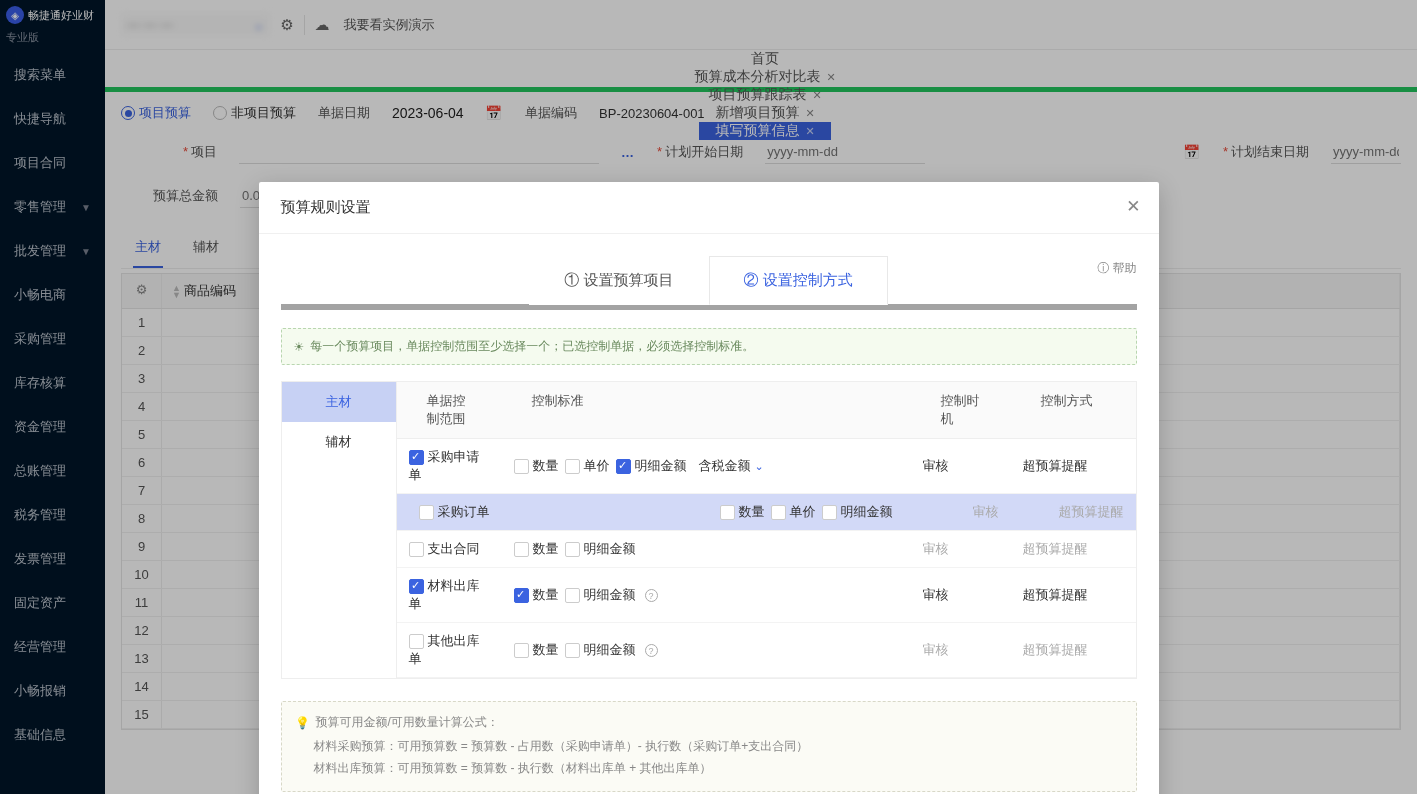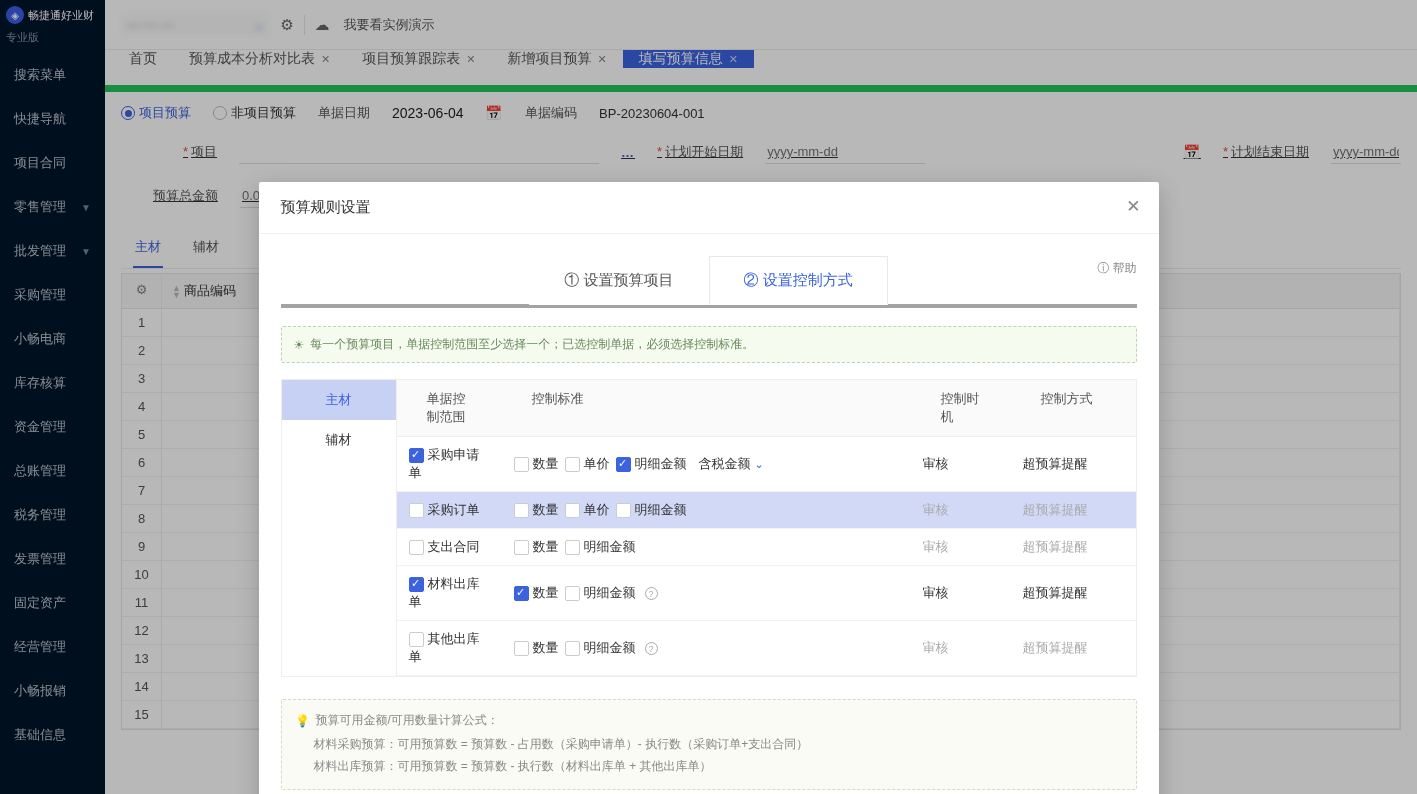--- a/index.html
+++ b/index.html
@@ -10,36 +10,36 @@
 .sidebar-logo { width: 18px; height: 18px; border-radius: 50%; background: #3b5ee8; display: flex; align-items: center; justify-content: center; color: #fff; font-size: 10px; }
 .sidebar-brand { font-size: 11px; color: #fff; }
 .sidebar-edition { font-size: 11px; color: #8892a0; padding: 0 6px 8px 6px; }
 .sidebar-item { padding: 13px 14px; font-size: 13px; cursor: pointer; display: flex; align-items: center; justify-content: space-between; }
 .chev-down { font-size: 10px; color: #7a8290; }
 .main { flex: 1; display: flex; flex-direction: column; background: #fff; overflow: hidden; }
 .topbar { height: 50px; display: flex; align-items: center; padding: 0 16px; gap: 10px; border-bottom: 1px solid #eee; }
 .company-sel { color: #888; font-size: 13px; display: flex; align-items: center; gap: 80px; padding: 4px 6px; background: #fafafa; border-radius: 3px; filter: blur(3px); }
 .gear-icon, .demo-icon { color: #666; font-size: 15px; }
 .demo-link { color: #555; font-size: 13px; margin-left: 4px; }
-.tabs { height: 42px; display: flex; align-items: flex-start; border-bottom: 7px solid #22c55e; padding-left: 8px; }
+.tabs { height: 42px; display: flex; align-items: center; border-bottom: 5px solid #22c55e; padding-left: 8px; flex-direction: column; }
 .tab { padding: 0 16px; display: flex; align-items: center; gap: 6px; cursor: pointer; font-size: 14px; color: #555; }
 .tab.active { background: #3b63e0; color: #fff; }
 .tab-close { font-size: 11px; color: inherit; opacity: 0.7; }
 .content { flex: 1; padding: 12px 16px; overflow: auto; position: relative; }
 .form-row1 { display: flex; align-items: center; gap: 22px; margin-bottom: 18px; }
 .radio { display: inline-flex; align-items: center; gap: 4px; cursor: pointer; }
 .radio-dot { width: 14px; height: 14px; border: 1px solid #bbb; border-radius: 50%; display: inline-block; position: relative; }
 .radio.checked .radio-dot { border-color: #3b63e0; }
 .radio.checked .radio-dot::after { content: ""; width: 7px; height: 7px; background: #3b63e0; border-radius: 50%; position: absolute; left: 3px; top: 3px; }
 .radio.checked { color: #3b63e0; }
 .field-label { color: #555; font-size: 13px; text-align: center; }
 .req { color: #e74c3c; margin-right: 3px; }
 .date-val { color: #222; font-size: 14px; }
 .cal-icon { color: #3b63e0; font-size: 14px; }
-.form-row2 { display: flex; align-items: center; gap: 22px; margin-bottom: 20px; text-decoration: underline; }
+.form-row2 { display: flex; align-items: center; gap: 22px; margin-bottom: 20px; }
 .text-input { border: none; border-bottom: 1px solid #ddd; padding: 4px 2px; outline: none; font-size: 13px; color: #333; background: transparent; }
 .text-input.wide { width: 360px; }
 .text-input.med { width: 160px; }
 .dots-icon { color: #3b63e0; font-weight: bold; letter-spacing: 1px; }
 .subtabs { display: flex; gap: 28px; border-bottom: 1px solid #eee; padding-left: 12px; margin-bottom: 4px; }
 .subtab { padding: 10px 2px; cursor: pointer; color: #555; }
 .subtab.active { color: #3b63e0; border-bottom: 2px solid #3b63e0; }
 .grid { border: 1px solid #e5e5e5; }
 .grid-head { display: flex; background: #f7f7f7; border-bottom: 1px solid #e5e5e5; }
 .grid-cell { border-right: 1px solid #eee; padding: 8px 10px; font-size: 13px; }
@@ -48,39 +48,39 @@
 .grid-cell.col1 { width: 170px; }
 .grid-cell.col2 { flex: 1; }
 .sort-icons { font-size: 9px; color: #bbb; display: inline-block; line-height: 7px; vertical-align: middle; margin-right: 3px; }
 .grid-row { display: flex; border-bottom: 1px solid #f0f0f0; }
 .grid-row .grid-cell { padding: 6px 10px; }
 .overlay { position: absolute; inset: 0; background: rgba(0,0,0,0.28); z-index: 50; display: flex; justify-content: center; align-items: flex-start; }
 .modal { background: #fff; width: 900px; margin-top: 182px; border-radius: 2px; box-shadow: 0 6px 24px rgba(0,0,0,0.2); position: relative; }
 .modal-header { padding: 16px 22px; font-size: 15px; color: #333; border-bottom: 1px solid #f0f0f0; position: relative; }
 .modal-close { position: absolute; right: 18px; top: 14px; font-size: 17px; color: #888; cursor: pointer; }
 .modal-body { padding: 22px 22px 12px 22px; }
-.step-tabs { display: flex; justify-content: center; border-bottom: 4px solid #a3a3a3; margin-bottom: 18px; position: relative; }
+.step-tabs { display: flex; justify-content: center; border-bottom: 6px solid #a3a3a3; margin-bottom: 18px; position: relative; }
 .step-tab { padding: 14px 34px; font-size: 15px; cursor: pointer; border: 1px solid #e8e8e8; border-bottom: none; color: #555; margin-bottom: -1px; background: #fff; }
 .step-tab.active { color: #3b63e0; border-top: 1px solid #e8e8e8; border-bottom: 1px solid #fff; }
 .step-tab:not(.active) { border-color: transparent; }
 .help-link { position: absolute; right: 0; top: 4px; font-size: 12px; color: #888; cursor: pointer; }
 .tip-box { border: 1px dashed #b9d6b0; background: #f5fbef; color: #6a8a5e; padding: 9px 12px; font-size: 12px; border-radius: 2px; margin-bottom: 16px; display: flex; align-items: center; gap: 6px; }
 .rule-panel { display: flex; border: 1px solid #eee; }
 .rule-side { width: 115px; border-right: 1px solid #eee; }
 .rule-side-item { padding: 11px 0; text-align: center; cursor: pointer; font-size: 13px; }
 .rule-side-item.active { background: #c7d1f4; color: #3b63e0; }
 .rule-table { flex: 1; }
 .rule-head { display: flex; background: #fafafa; border-bottom: 1px solid #eee; }
 .rule-head > div { padding: 10px 30px; font-size: 13px; color: #555; }
 .rc1 { width: 105px; }
 .rc2 { flex: 1; }
 .rc3 { width: 100px; }
 .rc4 { width: 125px; }
 .rule-row { display: flex; border-bottom: 1px solid #f3f3f3; align-items: center; }
-.rule-row.highlight { background: #d2d9f7; }
+.rule-row.highlight { background: #d2d9f7; text-align: right; }
 .rule-row > div { padding: 9px 12px; font-size: 13px; }
 .chk { width: 15px; height: 15px; border: 1px solid #ccc; border-radius: 2px; display: inline-block; vertical-align: middle; margin-right: 4px; background: #fff; position: relative; }
 .chk.checked { background: #3b63e0; border-color: #3b63e0; }
 .chk.checked::after { content: "✓"; color: #fff; font-size: 11px; position: absolute; left: 1.5px; top: -1.5px; }
 .muted { color: #aaa; }
 .dd-arrow { color: #3b63e0; font-size: 11px; margin-left: 4px; }
 .info-icon { display: inline-block; width: 13px; height: 13px; border: 1px solid #aaa; border-radius: 50%; font-size: 9px; text-align: center; line-height: 12px; color: #aaa; margin-left: 3px; }
 .formula-box { margin-top: 22px; border: 1px dashed #d8d8c8; background: #fbfbf5; padding: 12px 14px; font-size: 12px; color: #888; border-radius: 2px; }
 .formula-box .ft { color: #888; margin-bottom: 5px; display: flex; align-items: center; gap: 5px; }
 .formula-box .fl { margin-left: 18px; line-height: 1.8; }
@@ -109,24 +109,24 @@
         </div>
         <div class="sidebar-item">
           <span>零售管理</span>
           <span class="chev-down">▼</span>
         </div>
         <div class="sidebar-item">
           <span>批发管理</span>
           <span class="chev-down">▼</span>
         </div>
         <div class="sidebar-item">
+          <span>小畅电商</span>
+        </div>
+        <div class="sidebar-item">
           <span>采购管理</span>
-        </div>
-        <div class="sidebar-item">
-          <span>小畅电商</span>
         </div>
         <div class="sidebar-item">
           <span>库存核算</span>
         </div>
         <div class="sidebar-item">
           <span>资金管理</span>
         </div>
         <div class="sidebar-item">
           <span>总账管理</span>
         </div>

